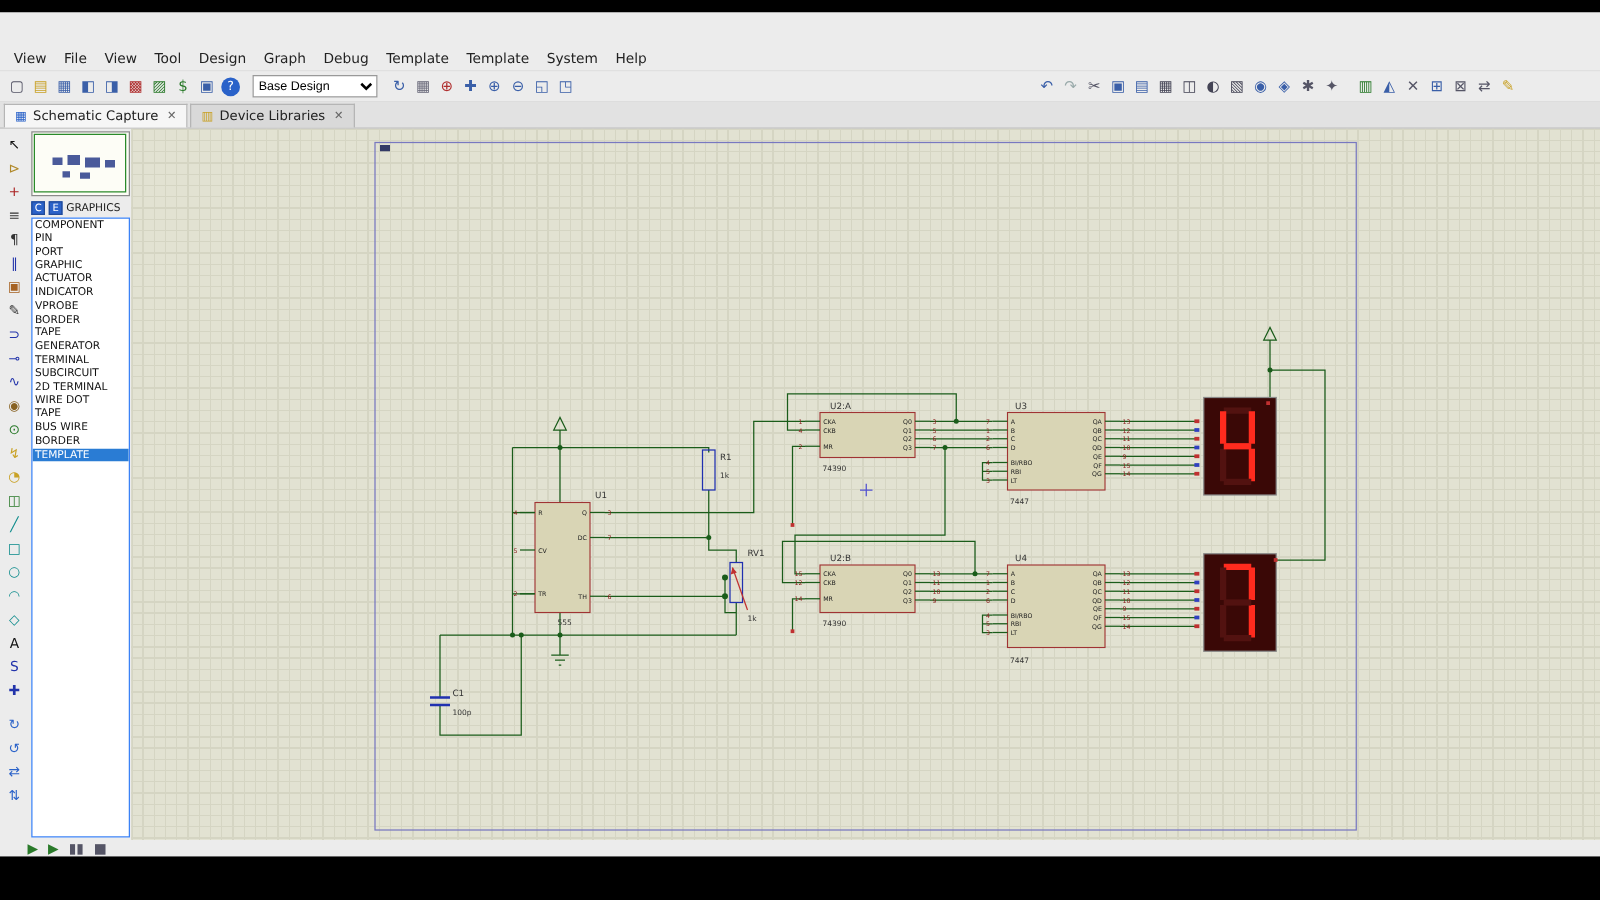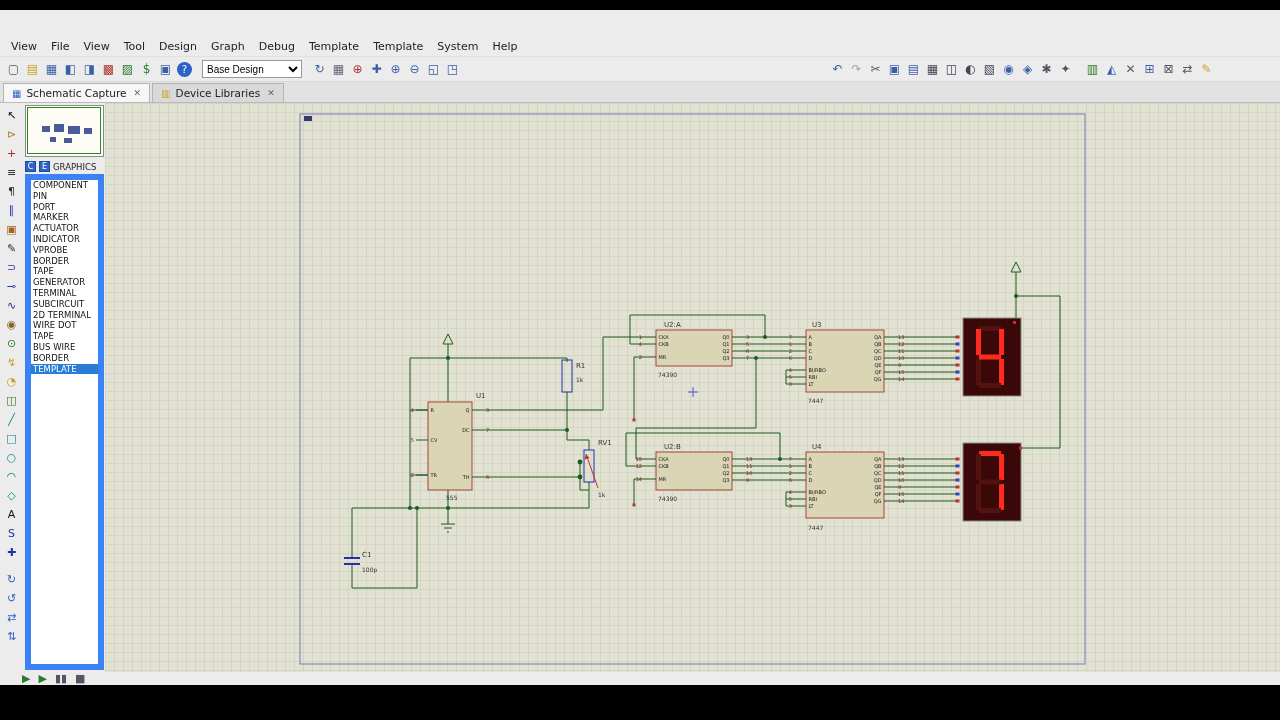--- a/index.html
+++ b/index.html
@@ -22,21 +22,21 @@
 .tab-close{font-size:9px;color:#666;margin-left:7px}
 .main{flex:1;display:flex;min-height:0}
 .sidebar{width:105px;background:#ececec;display:flex;flex:0 0 auto}
 .tools-col{width:23px;display:flex;flex-direction:column;align-items:center;padding-top:3px;flex:0 0 auto}
 .side-icon{width:19px;height:19px;font-size:11px;display:flex;align-items:center;justify-content:center;flex:0 0 auto}
 .side-spacer{height:8px}
 .panel{flex:1;display:flex;flex-direction:column;padding:2px;min-height:0}
 .preview{height:52px;background:#fdfdf6;border:1px solid #8a8a8a;margin-bottom:3px;flex:0 0 auto}
 .selector-head{display:flex;align-items:center;gap:3px;font-size:8.5px;margin:1px 0 2px 0;color:#222}
 .sel-btn{width:11px;height:11px;background:#2a62c9;color:#fff;font-size:8px;display:flex;align-items:center;justify-content:center;border:1px solid #204a98}
-.obj-list{flex:1;background:#fff;border:6px solid #3b82f6;overflow:hidden;font-size:8.5px}
+.obj-list{flex:1;background:#fff;border:1px solid #3b82f6;overflow:hidden;font-size:8.5px}
 .obj-item{padding:0 2px;height:10.8px;line-height:10.8px;color:#111;white-space:nowrap}
 .obj-item.selected{background:#2a7cd4;color:#fff}
 .canvas{flex:1;position:relative;background:#e2e2d2;background-image:repeating-linear-gradient(#d5d5c3 0 1px,transparent 1px 9px),repeating-linear-gradient(90deg,#d5d5c3 0 1px,transparent 1px 9px);overflow:hidden}
 .canvas svg{position:absolute;inset:0;width:100%;height:100%}
 svg text{font-family:"DejaVu Sans",sans-serif}
 .seg{fill:#521210}
 .seg.lit{fill:#ff2b1e}
 .statusstrip{height:13px;background:#ececec;display:flex;align-items:flex-start;gap:8px;padding-left:22px;overflow:hidden;flex:0 0 auto}
 .status-icon{font-size:11px;line-height:14px}
 </style>
@@ -188,21 +188,21 @@
         <div class="selector-head">
           <span class="sel-btn">C</span>
           <span class="sel-btn">E</span>
           <span>GRAPHICS</span>
         </div>
         <div class="obj-list">
 
         <div class="obj-item">COMPONENT</div>
             <div class="obj-item">PIN</div>
             <div class="obj-item">PORT</div>
-            <div class="obj-item">MARKER</div>
+            <div class="obj-item">GRAPHIC</div>
             <div class="obj-item">ACTUATOR</div>
             <div class="obj-item">INDICATOR</div>
             <div class="obj-item">VPROBE</div>
             <div class="obj-item">BORDER</div>
             <div class="obj-item">TAPE</div>
             <div class="obj-item">GENERATOR</div>
             <div class="obj-item">TERMINAL</div>
             <div class="obj-item">SUBCIRCUIT</div>
             <div class="obj-item">2D TERMINAL</div>
             <div class="obj-item">WIRE DOT</div>

